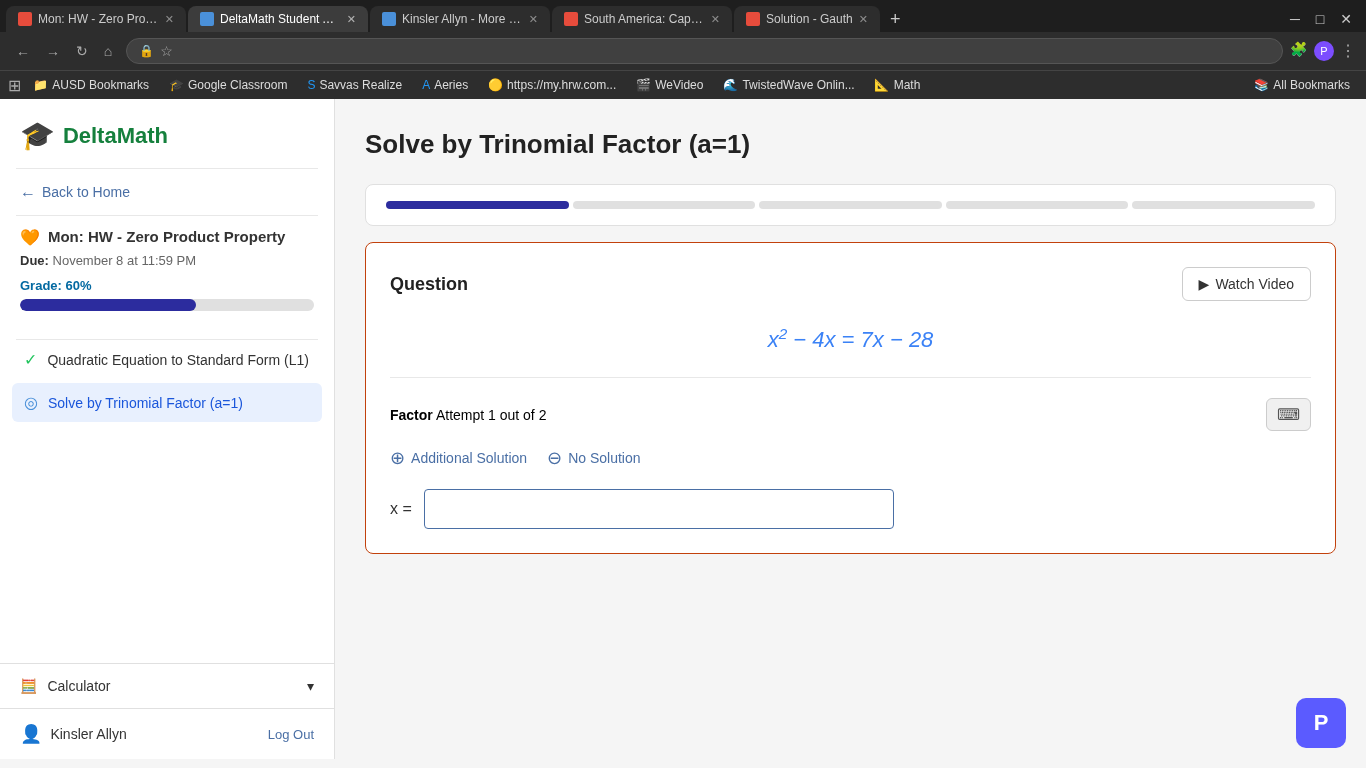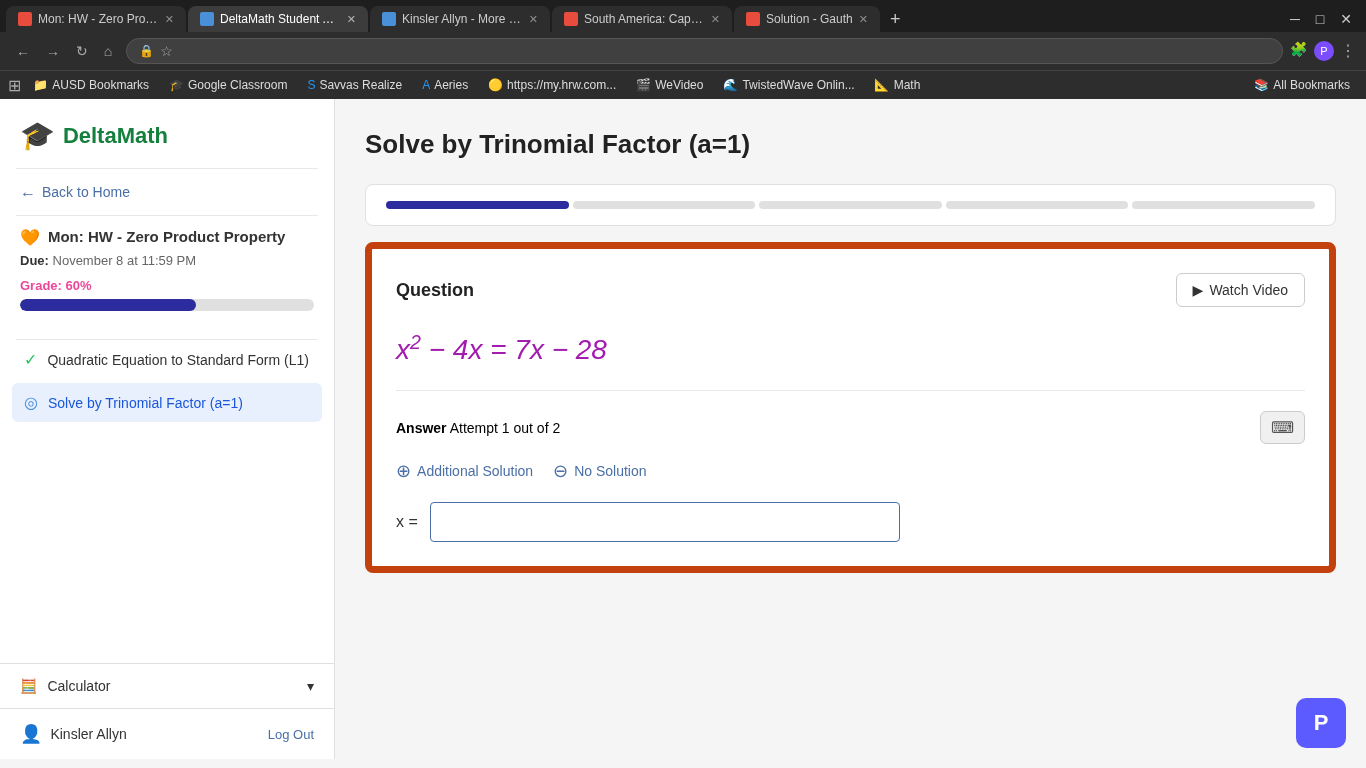--- a/index.html
+++ b/index.html
@@ -38,21 +38,21 @@
     .logo-text { font-size: 22px; font-weight: bold; color: #15803d; }
     .sidebar-divider { height: 1px; background: #e8e8e8; margin: 0 16px; }
     .back-link { display: flex; align-items: center; gap: 6px; color: #4a6fa5; text-decoration: none; padding: 14px 20px; font-size: 14px; cursor: pointer; }
     .back-arrow { font-size: 16px; }
     .assignment-section { padding: 12px 20px; }
     .assignment-title { display: flex; align-items: flex-start; gap: 8px; font-size: 15px; font-weight: bold; color: #333; margin-bottom: 6px; }
     .heart-icon { color: #f5a623; flex-shrink: 0; font-size: 16px; }
     .due-date { font-size: 13px; color: #666; margin-bottom: 10px; }
     .due-date strong { color: #333; }
     .grade-label { font-size: 13px; color: #666; margin-bottom: 6px; }
-    .grade-label span { font-weight: bold; color: #ec4899; }
+    .grade-label span { font-weight: bold; color: #0369a1; }
     .progress-bar-container { height: 12px; background: #e0e0e0; border-radius: 6px; overflow: hidden; margin-bottom: 16px; }
     .progress-bar-fill { height: 100%; background: #2c2c9e; border-radius: 6px; }
 
     .nav-items { padding: 0 12px; }
     .nav-item { display: flex; align-items: center; gap: 10px; padding: 10px 12px; border-radius: 6px; margin-bottom: 4px; cursor: pointer; font-size: 14px; }
     .nav-item.completed { color: #333; }
     .nav-item.active { background: #e8f0fe; color: #1a56db; font-weight: 500; }
     .nav-item .check-icon { color: #22c55e; font-size: 16px; }
     .nav-item .spinner-icon { color: #4a90d9; font-size: 16px; }
 
@@ -67,29 +67,29 @@
     
     .main-content { flex: 1; overflow-y: auto; background: #f5f5f5; padding: 30px; }
     .page-title { font-size: 26px; font-weight: bold; color: #222; margin-bottom: 24px; }
 
     .score-panel { background: #fff; border: 1px solid #e0e0e0; border-radius: 8px; padding: 16px 20px; margin-bottom: 16px; }
     .score-line { display: flex; gap: 24px; align-items: center; margin-bottom: 12px; font-size: 14px; }
     .progress-segments { display: flex; gap: 4px; }
     .segment { height: 8px; border-radius: 4px; flex: 1; background: #e0e0e0; }
     .segment.filled { background: #2c2c9e; }
 
-    .question-panel { background: #fff; border: 7px solid #c2410c; border-radius: 8px; padding: 24px; }
+    .question-panel { background: #fff; border: 1px solid #c2410c; border-radius: 8px; padding: 24px; }
     .question-header { display: flex; justify-content: space-between; align-items: center; margin-bottom: 20px; }
     .question-label { font-size: 18px; font-weight: bold; color: #222; }
     .question-buttons { display: flex; gap: 12px; }
     .btn-outline { display: flex; align-items: center; gap: 6px; padding: 8px 16px; border: 1px solid #ccc; border-radius: 6px; background: #fff; color: #333; font-size: 14px; cursor: pointer; }
 
     .question-text { font-size: 16px; color: #333; margin-bottom: 24px; }
 
-    .equation-display { font-size: 28px; margin: 24px 0; color: #a21caf; }
+    .equation-display { text-align: center; font-size: 22px; margin: 24px 0; color: #3b82f6; }
 
     .answer-section { border-top: 1px solid #e8e8e8; padding-top: 20px; }
     .answer-header { display: flex; align-items: center; justify-content: space-between; margin-bottom: 16px; }
     .keyboard-icon-btn { background: #f0f0f0; border: 1px solid #ccc; border-radius: 6px; padding: 6px 10px; cursor: pointer; color: #555; font-size: 16px; }
 
     .solution-options { display: flex; gap: 20px; margin-bottom: 20px; }
     .solution-btn { display: flex; align-items: center; gap: 6px; color: #4a6fa5; background: none; border: none; font-size: 14px; cursor: pointer; }
     .solution-btn .plus-circle { color: #4a6fa5; font-size: 18px; }
     .solution-btn .minus-circle { color: #4a6fa5; font-size: 18px; }
 
@@ -297,21 +297,21 @@
 
       <div class="equation-display">
         <span class="math-eq">
           <i>x</i><sup>2</sup> − 4<i>x</i> = 7<i>x</i> − 28
         </span>
       </div>
 
       <div class="answer-section">
         <div class="answer-header">
           <div>
-            <strong>Answer</strong>
+            <strong>Factor</strong>
             <span>Attempt 1 out of 2</span>
           </div>
           <button class="keyboard-icon-btn">⌨</button>
         </div>
 
         <div class="solution-options">
           <button class="solution-btn">
             <span class="plus-circle">⊕</span>
             <span>Additional Solution</span>
           </button>

